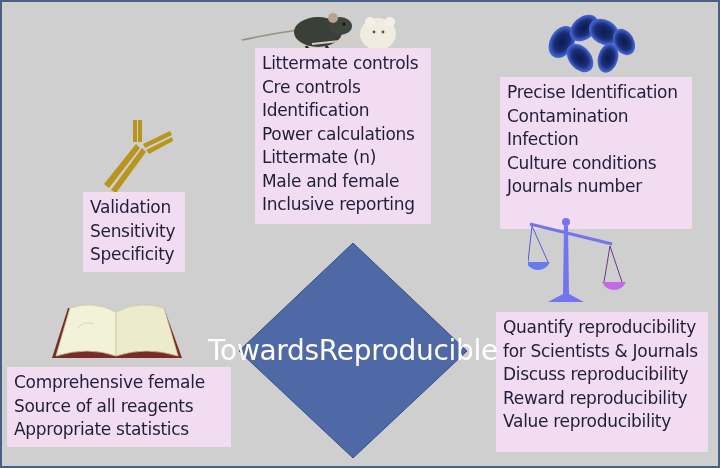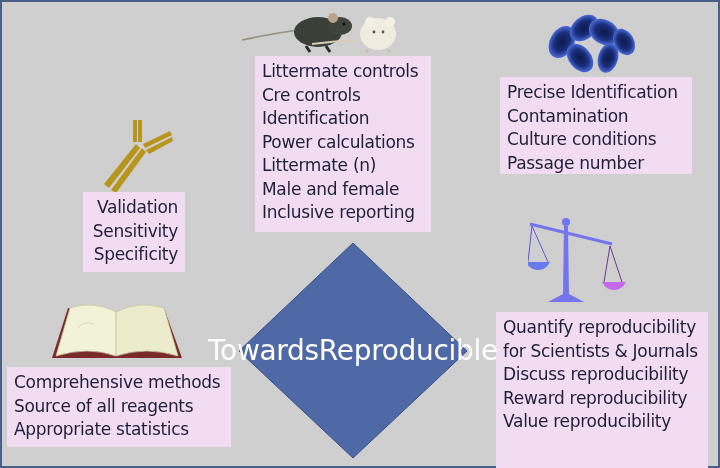--- a/index.html
+++ b/index.html
@@ -25,21 +25,21 @@
   <path d="M66 40 L70 46 M86 40 L90 46" stroke="#2a2d28" stroke-width="3"></path>
   <path d="M72 38 Q95 35 118 34" stroke="#d8ccb8" stroke-width="2" fill="none"></path>
   <ellipse cx="138" cy="28" rx="18" ry="16" fill="#f0ece0"></ellipse>
   <circle cx="130" cy="16" r="5" fill="#f4f0e6"></circle>
   <circle cx="150" cy="16" r="5" fill="#f4f0e6"></circle>
   <circle cx="134" cy="26" r="1.4" fill="#555"></circle>
   <circle cx="143" cy="26" r="1.4" fill="#555"></circle>
   <path d="M126 44 L128 46 M148 44 L150 46" stroke="#c8b8a4" stroke-width="2"></path>
 </svg>
 
-<div class="box" style="left:255px;top:56px;width:176px;height:176px;">
+<div class="box" style="left:255px;top:48px;width:176px;height:176px;">
   <div>Littermate controls</div>
   <div>Cre controls</div>
   <div>Identification</div>
   <div>Power calculations</div>
   <div>Littermate (n)</div>
   <div>Male and female</div>
   <div>Inclusive reporting</div>
 </div>
 
 <svg class="icon" style="left:544px;top:14px;" width="100" height="60" viewBox="0 0 100 60">
@@ -51,72 +51,73 @@
     </radialGradient>
   </defs>
   <ellipse cx="18" cy="28" rx="12" ry="17" transform="rotate(30 18 28)" fill="url(#cg)"></ellipse>
   <ellipse cx="40" cy="14" rx="11" ry="16" transform="rotate(50 40 14)" fill="url(#cg)"></ellipse>
   <ellipse cx="36" cy="44" rx="11" ry="16" transform="rotate(-40 36 44)" fill="url(#cg)"></ellipse>
   <ellipse cx="60" cy="18" rx="12" ry="16" transform="rotate(-60 60 18)" fill="url(#cg)"></ellipse>
   <ellipse cx="64" cy="44" rx="10" ry="15" transform="rotate(15 64 44)" fill="url(#cg)"></ellipse>
   <ellipse cx="80" cy="28" rx="10" ry="14" transform="rotate(-30 80 28)" fill="url(#cg)"></ellipse>
 </svg>
 
-<div class="box" style="left:500px;top:77px;width:192px;height:97px;">
+<div class="box" style="left:500px;top:77px;width:192px;height:152px;">
   <div>Precise Identification</div>
   <div>Contamination</div>
+  <div>Infection</div>
   <div>Culture conditions</div>
-  <div>Passage number</div>
+  <div>Journals number</div>
 </div>
 
 <svg class="icon" style="left:100px;top:118px;" width="76" height="76" viewBox="0 0 76 76">
   <g fill="#b8961e">
     <rect x="33" y="2" width="4" height="22"></rect>
     <rect x="38" y="2" width="4" height="22"></rect>
     <polygon points="4,66 9,70 40,30 36,26"></polygon>
     <polygon points="11,72 16,75 46,34 42,30"></polygon>
     <polygon points="43,26 70,13 72,17 45,30"></polygon>
     <polygon points="46,32 72,19 73,23 49,36"></polygon>
   </g>
 </svg>
 
-<div class="box" style="left:83px;top:192px;width:102px;height:80px;text-align:right;">
+<div class="box" style="left:83px;top:192px;width:102px;height:80px;">
   <div>Validation</div>
   <div>Sensitivity</div>
   <div>Specificity</div>
 </div>
 
 <svg class="icon" style="left:48px;top:298px;" width="138" height="62" viewBox="0 0 138 62">
   <polygon points="4,60 68,60 134,60 116,10 68,16 20,10" fill="#7a2a2a"></polygon>
   <path d="M8,58 L22,10 Q45,2 68,14 L68,58 Q40,48 8,58 Z" fill="#f2f2d8" stroke="#c8c8a0" stroke-width="0.8"></path>
   <path d="M130,58 L116,10 Q92,2 68,14 L68,58 Q98,48 130,58 Z" fill="#ececcc" stroke="#c8c8a0" stroke-width="0.8"></path>
   <path d="M30,30 Q36,22 46,26" stroke="#d8d8b8" fill="none"></path>
 </svg>
 
 <div class="box" style="left:7px;top:367px;width:224px;height:80px;">
-  <div>Comprehensive methods</div>
+  <div>Comprehensive female</div>
   <div>Source of all reagents</div>
   <div>Appropriate statistics</div>
 </div>
 
 <svg class="icon" style="left:528px;top:210px;" width="112" height="94" viewBox="0 0 112 94">
   <g stroke="#5a5ad8" fill="none" stroke-width="1">
     <line x1="2" y1="14" x2="84" y2="34" stroke="#7474ee" stroke-width="3"></line>
     <line x1="4" y1="16" x2="0" y2="52"></line>
     <line x1="4" y1="16" x2="20" y2="52"></line>
     <line x1="82" y1="36" x2="76" y2="72" stroke="#6a3a8a"></line>
     <line x1="82" y1="36" x2="94" y2="72" stroke="#6a3a8a"></line>
   </g>
   <circle cx="38" cy="12" r="4" fill="#7474ee"></circle>
   <path d="M36,16 L40,16 L41,84 L56,92 L20,92 L35,84 Z" fill="#7474ee"></path>
   <path d="M-2,52 L22,52 Q18,60 10,60 Q2,60 -2,52 Z" fill="#6a7aee"></path>
   <path d="M74,72 L98,72 Q94,80 86,80 Q78,80 74,72 Z" fill="#c46ae8"></path>
 </svg>
 
-<div class="box" style="left:496px;top:312px;width:212px;height:156px;">
+<div class="box" style="left:496px;top:312px;width:212px;height:140px;">
   <div>Quantify reproducibility</div>
   <div>for Scientists &amp; Journals</div>
   <div>Discuss reproducibility</div>
   <div>Reward reproducibility</div>
   <div>Value reproducibility</div>
 </div>
 
 <div class="diamond-wrap">
   <svg width="228" height="215" viewBox="0 0 228 215" style="position:absolute;left:0;top:0;">
     <polygon points="114,0 228,108 114,215 0,108" fill="#4f68a6" stroke="#3a4f86" stroke-width="1"></polygon>

